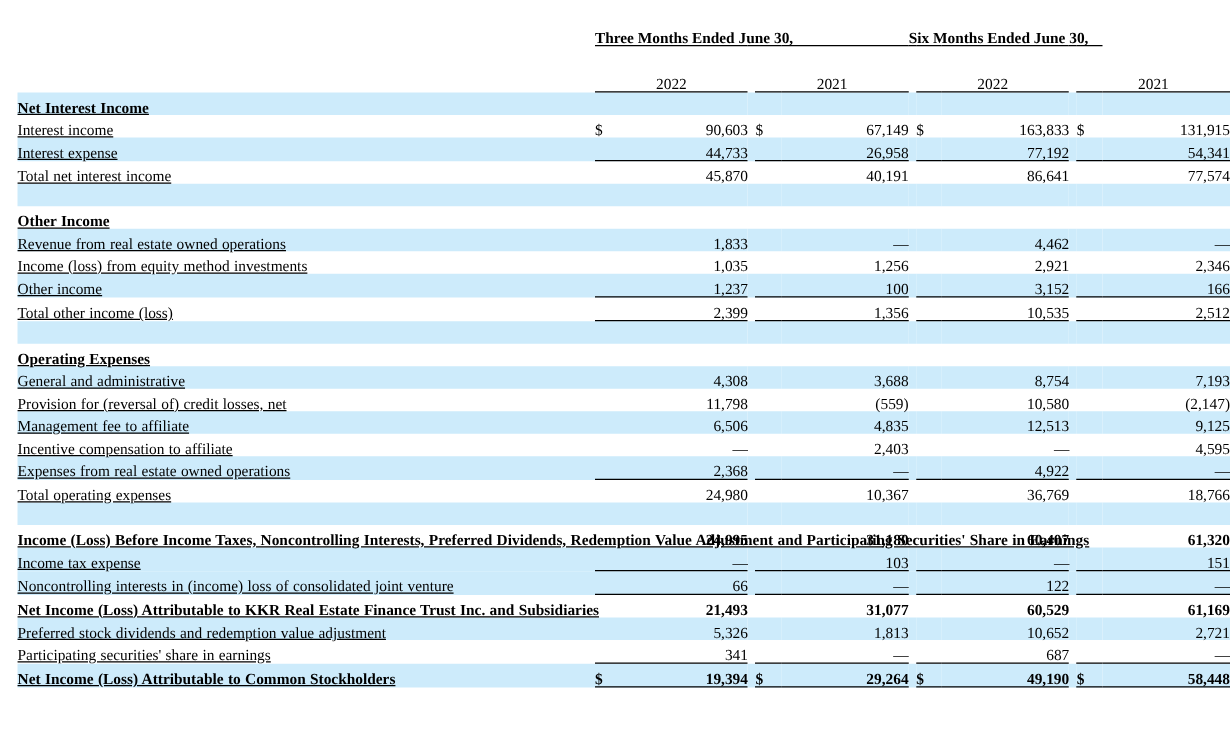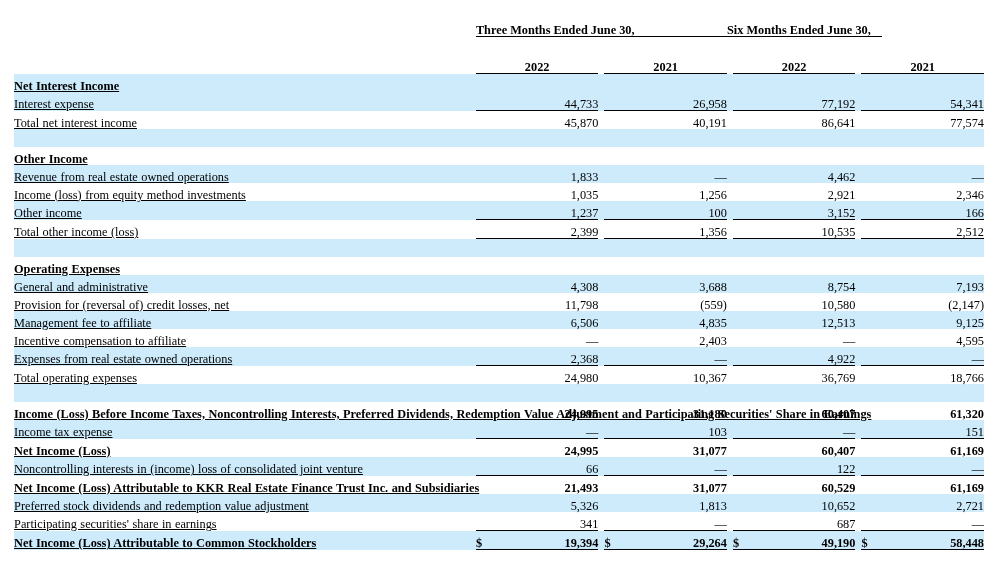--- a/index.html
+++ b/index.html
@@ -58,21 +58,21 @@
   tr.hdr td{ height:36px; }
 
   
   tr.sh td.shade{ background:#cdebfb; }
 
   
   td.tl-top    { border-top:1.6px solid #000; }
   td.tl-bot    { border-bottom:1.6px solid #000; }
   td.dbl-bot   { border-bottom:1.6px double #000; }
   td.hdr-rule  { border-bottom:1.4px solid #000; }
-  .hcenter{ text-align:center; font-weight:bold; }
+  .hcenter{ text-align:center; font-weight:normal; }
   .grouphdr{ text-align:center; font-weight:bold; }
 </style>
 </head>
 <body>
 
 <div id="sheet">
   <table class="fin">
     <colgroup>
       <col class="c-pad">
       <col class="c-label">
@@ -118,20 +118,35 @@
           <td class="shade"></td>
           <td class="cur bold shade"></td>
           <td class="num bold shade"></td>
           <td class="shade"></td>
           <td class="cur bold shade"></td>
           <td class="num bold shade"></td>
           <td class="shade"></td>
           <td class="cur bold shade"></td>
           <td class="num bold shade"></td>
         </tr>
+        <tr class="r">
+          <td></td>
+          <td class="lbl ind1">Interest income</td>
+          <td class="cur">$</td>
+          <td class="num">90,603</td>
+          <td class=""></td>
+          <td class="cur">$</td>
+          <td class="num">67,149</td>
+          <td class=""></td>
+          <td class="cur">$</td>
+          <td class="num">163,833</td>
+          <td class=""></td>
+          <td class="cur">$</td>
+          <td class="num">131,915</td>
+        </tr>
         <tr class="r sh">
           <td></td>
           <td class="lbl ind1 shade">Interest expense</td>
           <td class="cur shade tl-bot"></td>
           <td class="num shade tl-bot">44,733</td>
           <td class="shade"></td>
           <td class="cur shade tl-bot"></td>
           <td class="num shade tl-bot">26,958</td>
           <td class="shade"></td>
           <td class="cur shade tl-bot"></td>
@@ -402,35 +417,20 @@
           <td class="num shade tl-bot">—</td>
           <td class="shade"></td>
           <td class="cur shade tl-bot"></td>
           <td class="num shade tl-bot">103</td>
           <td class="shade"></td>
           <td class="cur shade tl-bot"></td>
           <td class="num shade tl-bot">—</td>
           <td class="shade"></td>
           <td class="cur shade tl-bot"></td>
           <td class="num shade tl-bot">151</td>
-        </tr>
-        <tr class="r">
-          <td></td>
-          <td class="lbl ind0 bold">Net Income (Loss)</td>
-          <td class="cur bold"></td>
-          <td class="num bold">24,995</td>
-          <td class=""></td>
-          <td class="cur bold"></td>
-          <td class="num bold">31,077</td>
-          <td class=""></td>
-          <td class="cur bold"></td>
-          <td class="num bold">60,407</td>
-          <td class=""></td>
-          <td class="cur bold"></td>
-          <td class="num bold">61,169</td>
         </tr>
         <tr class="r sh">
           <td></td>
           <td class="lbl ind1 shade">Noncontrolling interests in (income) loss of consolidated joint venture</td>
           <td class="cur shade tl-bot"></td>
           <td class="num shade tl-bot">66</td>
           <td class="shade"></td>
           <td class="cur shade tl-bot"></td>
           <td class="num shade tl-bot">—</td>
           <td class="shade"></td>

